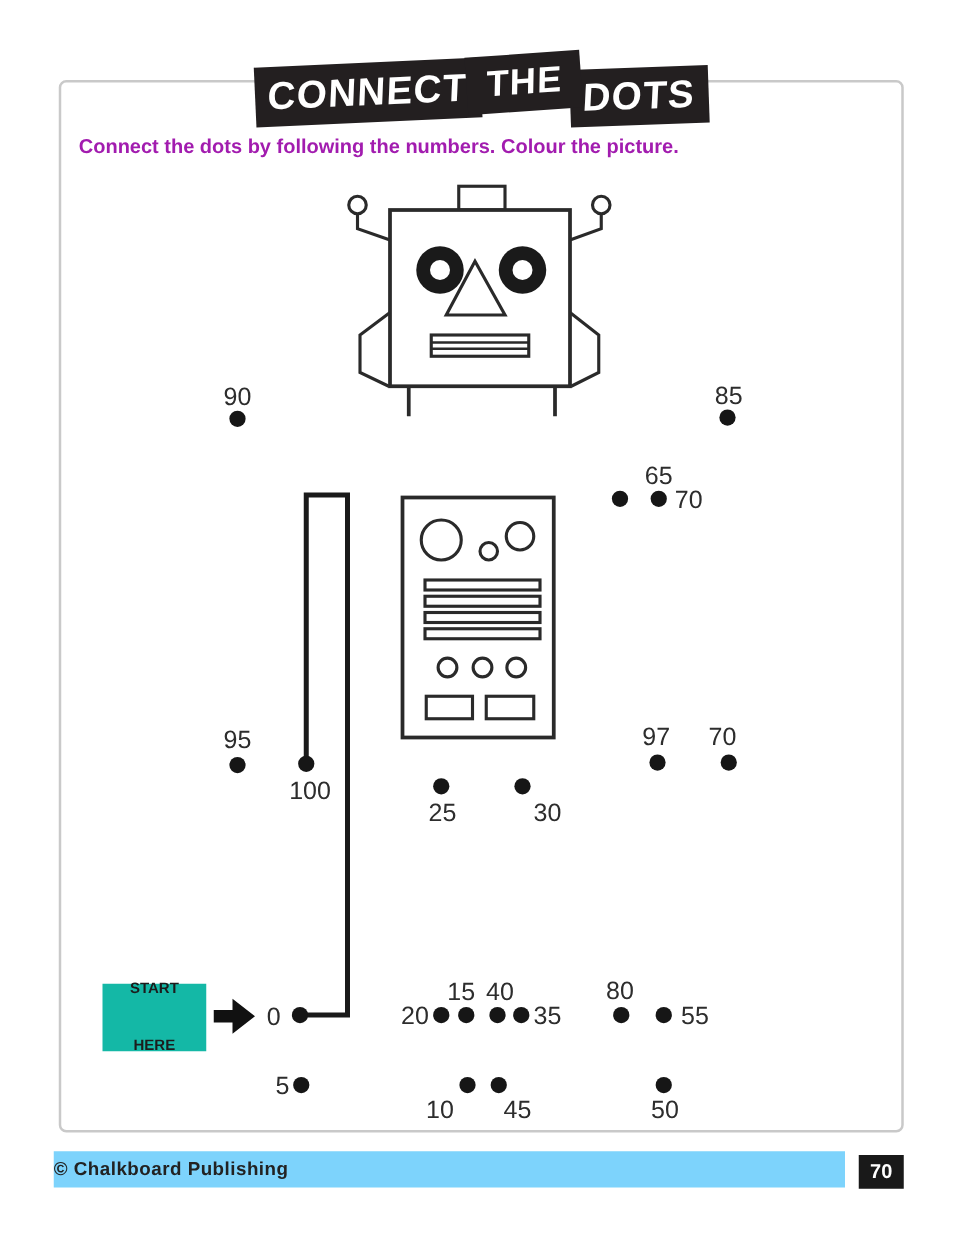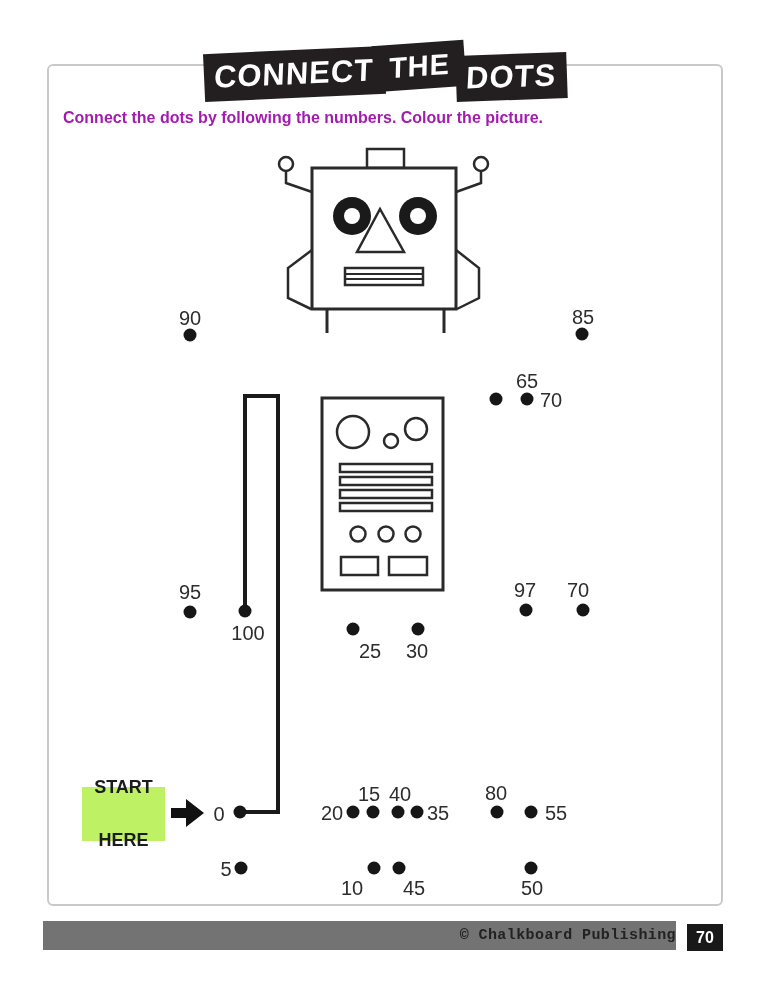--- a/index.html
+++ b/index.html
@@ -71,46 +71,45 @@
     color: #2d2d2d;
     transform: translate(-50%, -50%);
     white-space: nowrap;
     line-height: 1;
   }
   
   .start-box {
     position: absolute;
     left: 82px; top: 787px;
     width: 83px; height: 54px;
-    background: #bef264;
+    background: #14b8a6;
     display: flex;
     flex-direction: column;
     align-items: center;
     justify-content: center;
-    font-size: 18px;
+    font-size: 12px;
     font-weight: bold;
     color: #1c1c1c;
     line-height: 1.15;
     text-align: center;
     gap: 32px;
   }
   
   .footer-strip {
     position: absolute;
     left: 43px; top: 921px;
     width: 633px; height: 29px;
-    background: #737373;
-    display: flex;
-    align-items: center;
-    justify-content: flex-end;
+    background: #7dd3fc;
+    display: flex;
+    align-items: center;
+    justify-content: flex-start;
     font-size: 15px;
     font-weight: bold;
     color: #222222;
     letter-spacing: 0.4px;
-    font-family: Liberation Mono, monospace;
   }
   .page-number {
     position: absolute;
     left: 687px; top: 924px;
     width: 36px; height: 27px;
     background: #191919;
     color: #ffffff;
     font-size: 16px;
     font-weight: bold;
     display: flex;
@@ -193,23 +192,23 @@
       <div class="dot-label" style="left: 219px; top: 814px;">0</div>
       <div class="dot" style="left: 241px; top: 868px;"></div>
       <div class="dot-label" style="left: 226px; top: 869px;">5</div>
       <div class="dot" style="left: 374px; top: 868px;"></div>
       <div class="dot-label" style="left: 352px; top: 888px;">10</div>
       <div class="dot" style="left: 373px; top: 812px;"></div>
       <div class="dot-label" style="left: 369px; top: 794px;">15</div>
       <div class="dot" style="left: 353px; top: 812px;"></div>
       <div class="dot-label" style="left: 332px; top: 813px;">20</div>
       <div class="dot" style="left: 353px; top: 629px;"></div>
-      <div class="dot-label" style="left: 354px; top: 651px; margin-left: 16px;">25</div>
+      <div class="dot-label" style="left: 354px; top: 651px;">25</div>
       <div class="dot" style="left: 418px; top: 629px;"></div>
-      <div class="dot-label" style="left: 417px; top: 651px;">30</div>
+      <div class="dot-label" style="left: 438px; top: 651px;">30</div>
       <div class="dot" style="left: 417px; top: 812px;"></div>
       <div class="dot-label" style="left: 438px; top: 813px;">35</div>
       <div class="dot" style="left: 398px; top: 812px;"></div>
       <div class="dot-label" style="left: 400px; top: 794px;">40</div>
       <div class="dot" style="left: 399px; top: 868px;"></div>
       <div class="dot-label" style="left: 414px; top: 888px;">45</div>
       <div class="dot" style="left: 531px; top: 868px;"></div>
       <div class="dot-label" style="left: 532px; top: 888px;">50</div>
       <div class="dot" style="left: 531px; top: 812px;"></div>
       <div class="dot-label" style="left: 556px; top: 813px;">55</div>

